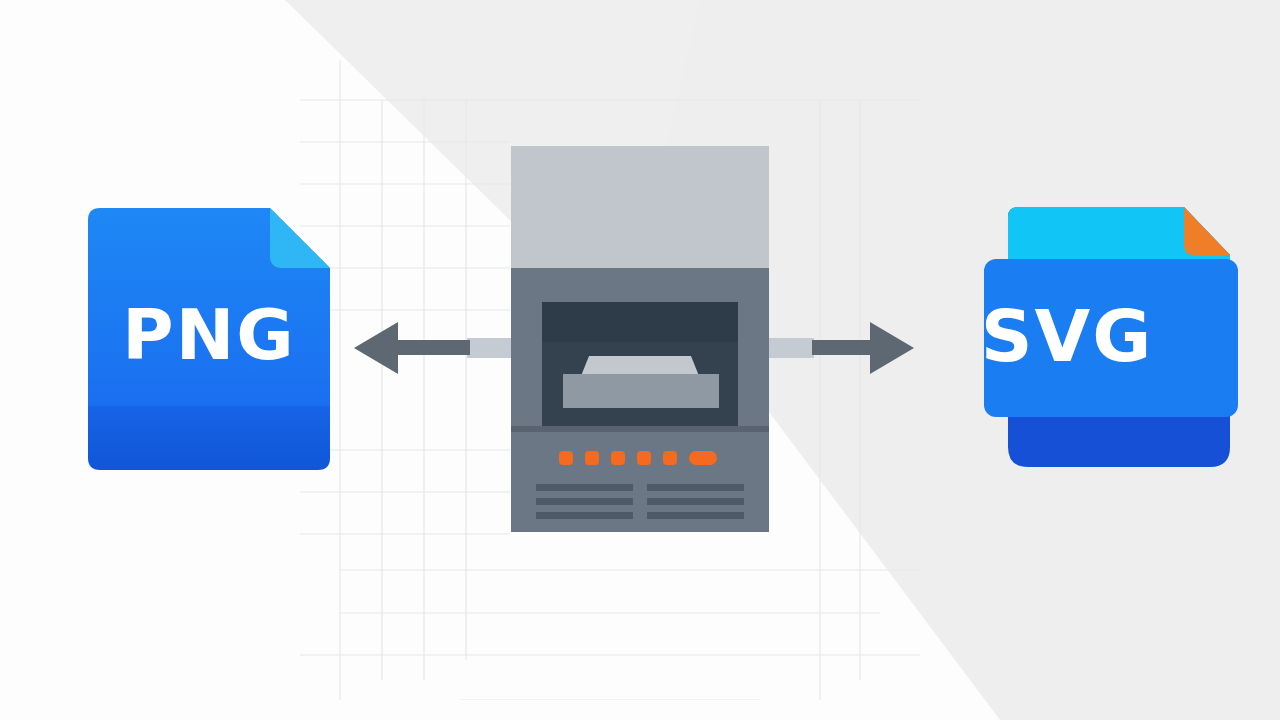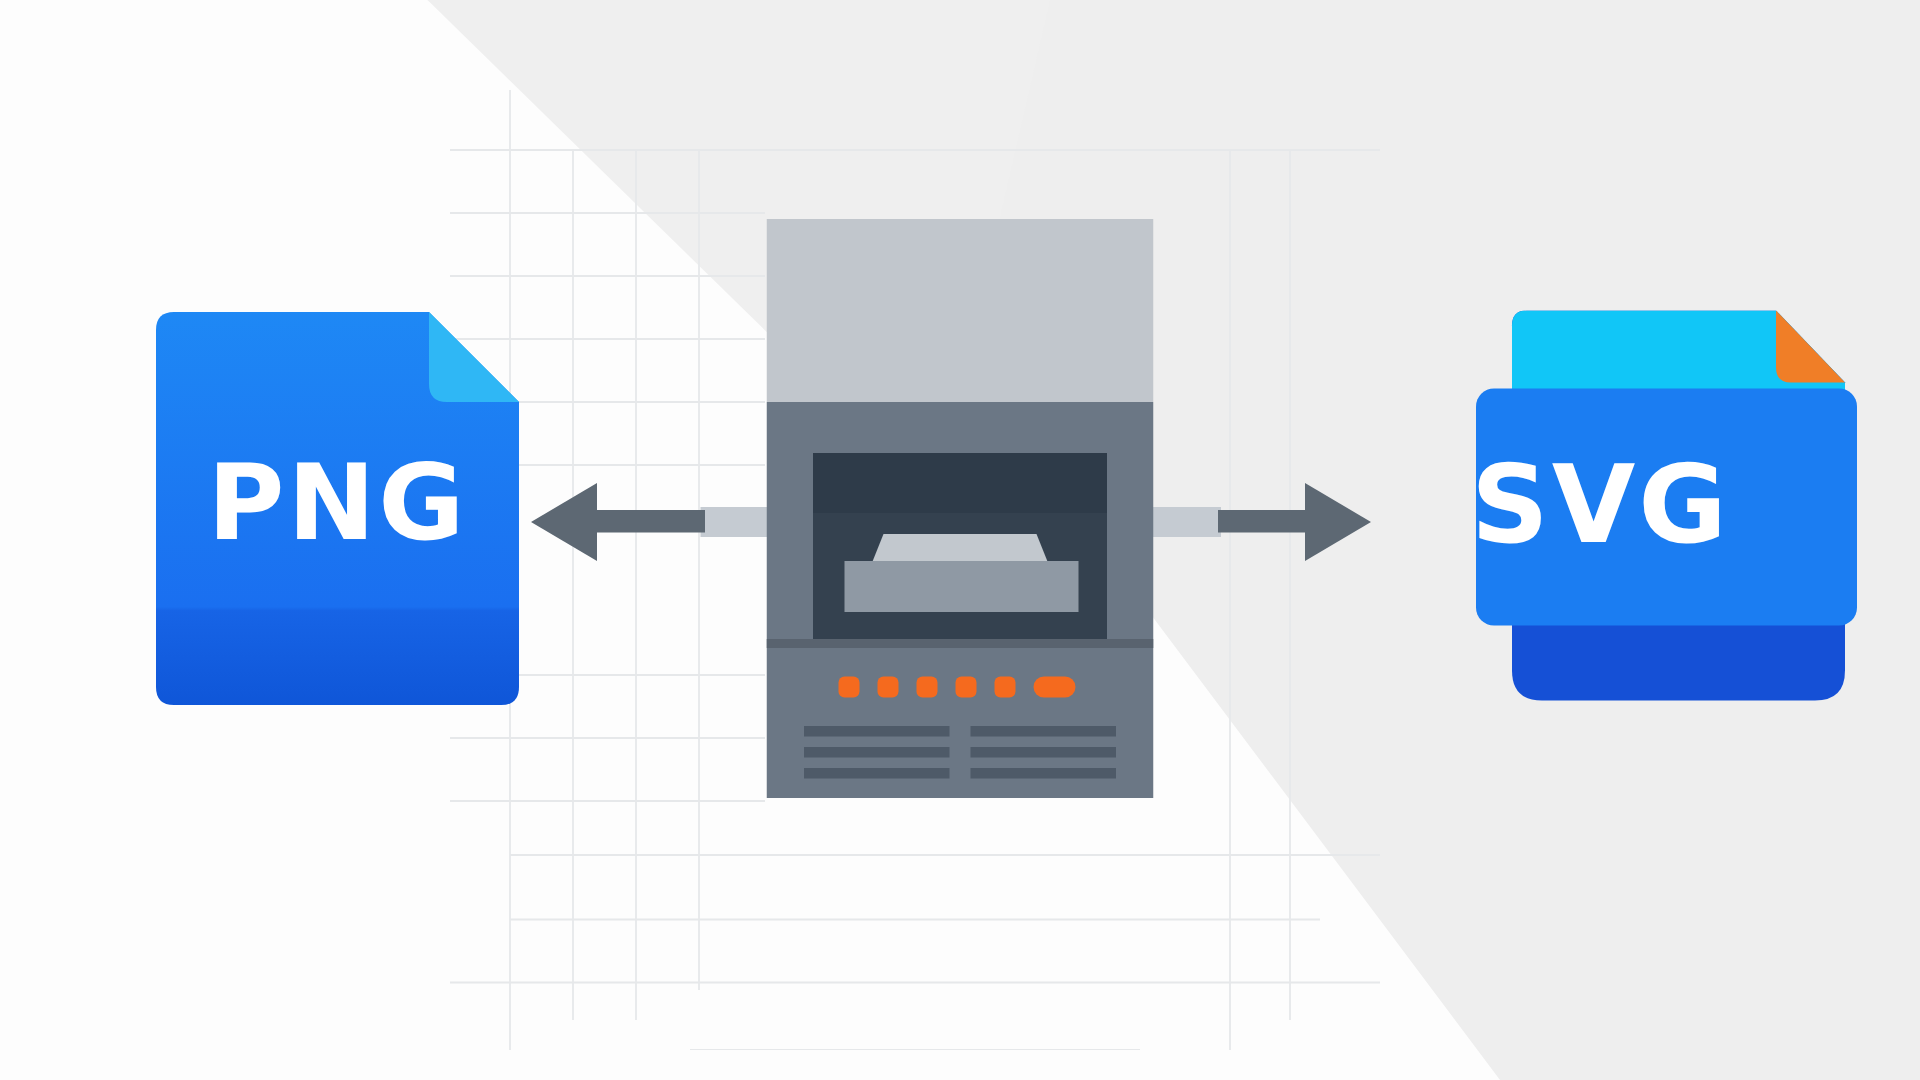--- a/index.html
+++ b/index.html
@@ -1,20 +1,20 @@
 <!DOCTYPE html>
 <html><head>
 <meta charset="utf-8">
 <style>
   html, body { margin:0; padding:0; }
   body { width:1280px; height:720px; overflow:hidden; position:relative; background:#ffffff; font-family:"DejaVu Sans", sans-serif; }
   .bg-light { position:absolute; inset:0; background:#fdfdfd; }
   .bg-diag { position:absolute; inset:0; }
   .grid { position:absolute; left:300px; top:60px; width:620px; height:640px; }
-  .png-body { position:absolute; left:88px; top:208px; width:242px; height:262px;margin-left:16px; }
+  .png-body { position:absolute; left:88px; top:208px; width:242px; height:262px; }
   .svg-wrap { position:absolute; left:940px; top:207px; width:254px; height:262px;padding-left:44px; }
   .label-text { position:absolute; color:#ffffff; font-weight:bold; font-family:"DejaVu Sans", sans-serif; letter-spacing:2px; text-align:center; }
   .machine { position:absolute; left:511px; top:146px; width:258px; height:386px; }
   .arrow { position:absolute; }
 </style>
 </head>
 <body>
 
 <div class="bg-light"></div>
 <svg class="bg-diag" width="1280" height="720" viewBox="0 0 1280 720">

